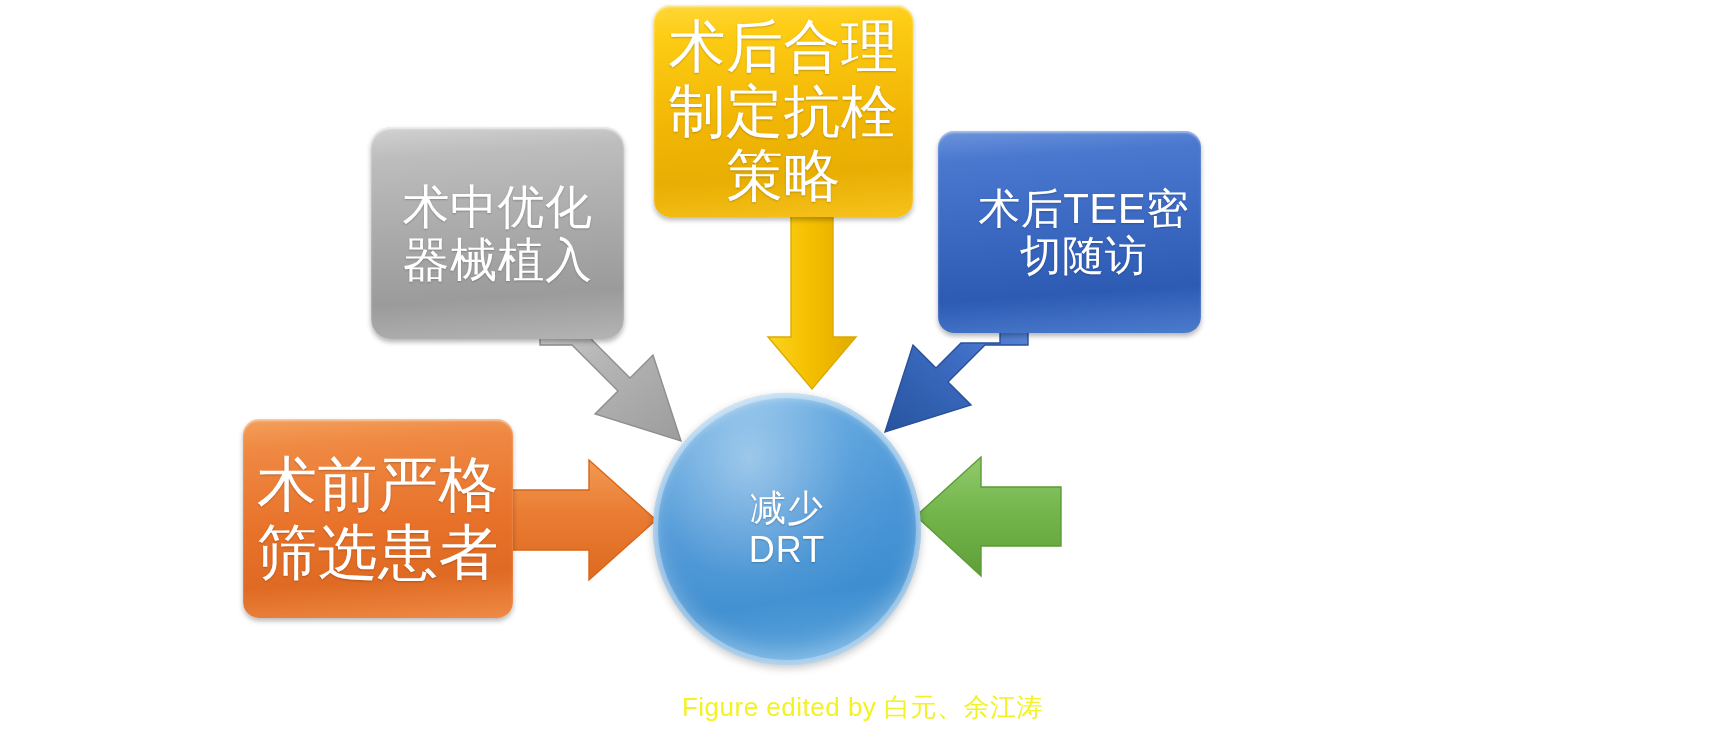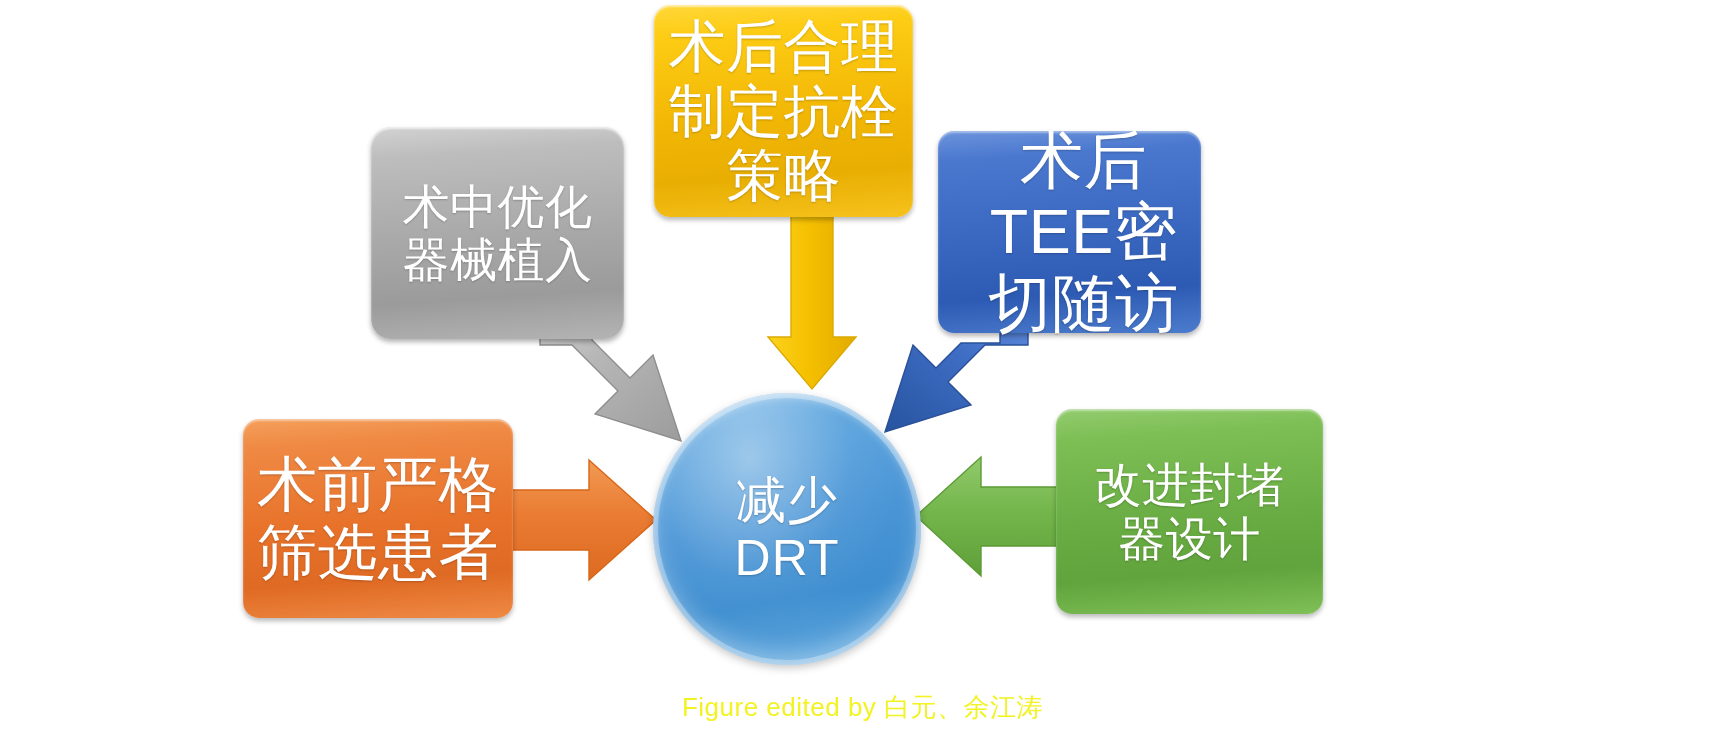--- a/index.html
+++ b/index.html
@@ -61,21 +61,21 @@
     left: 654px; top: 5px; width: 259px; height: 212px;
     font-size: 57px;
     border-radius: 16px;
     background: linear-gradient(176deg,#ffd739 0%,#fdcc14 14%,#f2b705 52%,#e8ae02 78%,#f7c21d 100%);
     box-shadow: 0 3px 5px rgba(0,0,0,0.28), inset 0 2px 2px rgba(255,255,255,0.60);
   }
 
   
   #node-blue {
     left: 938px; top: 131px; width: 263px; height: 202px;
-    font-size: 63px;
+    font-size: 42px;
     border-radius: 16px;
     background: linear-gradient(176deg,#6d94dc 0%,#4a78cf 14%,#3967c0 52%,#2d5bb4 78%,#4c7ccd 100%);
     box-shadow: 0 3px 5px rgba(0,0,0,0.30), inset 0 2px 2px rgba(255,255,255,0.42);
     padding-left: 28px;
   }
 
   
   #node-orange {
     left: 243px; top: 419px; width: 270px; height: 199px;
     font-size: 60px;
@@ -90,21 +90,21 @@
     font-size: 47px;
     border-radius: 16px;
     background: linear-gradient(176deg,#93cc6f 0%,#7dbf55 14%,#6aad44 52%,#61a33c 78%,#7fc057 100%);
     box-shadow: 0 3px 5px rgba(0,0,0,0.28), inset 0 2px 2px rgba(255,255,255,0.45);
   }
 
   
   #node-center {
     left: 653px; top: 393px; width: 268px; height: 272px;
     border-radius: 50%;
-    font-size: 50px;
+    font-size: 36px;
     background:
       radial-gradient(ellipse at 36% 24%, rgba(255,255,255,0.42) 0%, rgba(255,255,255,0.05) 42%, rgba(255,255,255,0) 62%),
       linear-gradient(170deg,#7fbbe8 0%,#5ba4de 16%,#4a95d6 48%,#3e8ed0 72%,#64aadf 96%);
     box-shadow:
       0 3px 8px rgba(0,0,0,0.22),
       inset 0 0 0 5px rgba(255,255,255,0.30),
       inset 0 4px 10px rgba(255,255,255,0.45),
       inset 0 -12px 22px rgba(255,255,255,0.30);
     z-index: 6;
   }
@@ -206,24 +206,20 @@
   <div class="node" id="node-blue">
     <span class="label">术后TEE密
 切随访</span>
   </div>
 
   <div class="node" id="node-orange">
     <span class="label">术前严格
 筛选患者</span>
   </div>
 
-  <div class="node" id="node-green">
-    <span class="label">改进封堵
-器设计</span>
-  </div>
 
   <div class="node" id="node-center">
     <span class="label">减少
 DRT</span>
   </div>
 
   <div id="caption">Figure edited by 白元、余江涛</div>
 
 </div>
 

